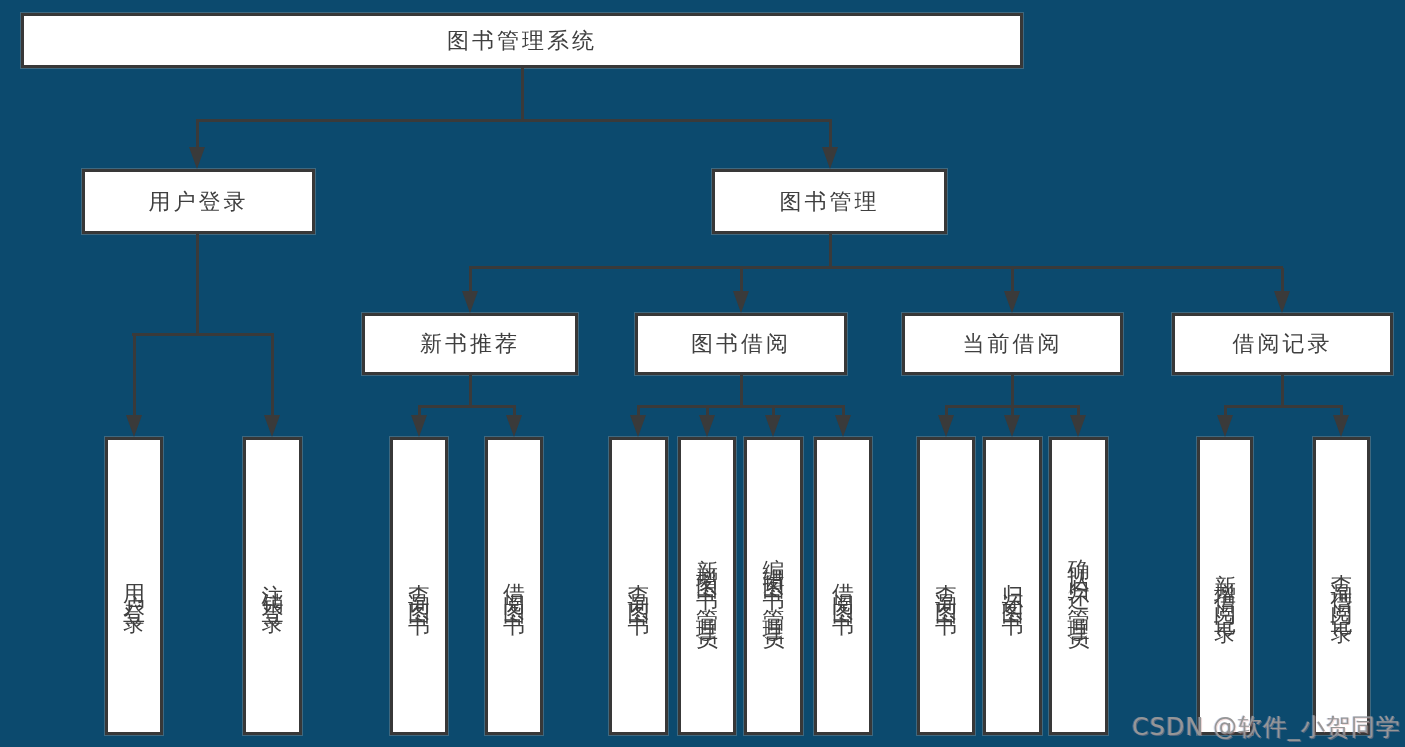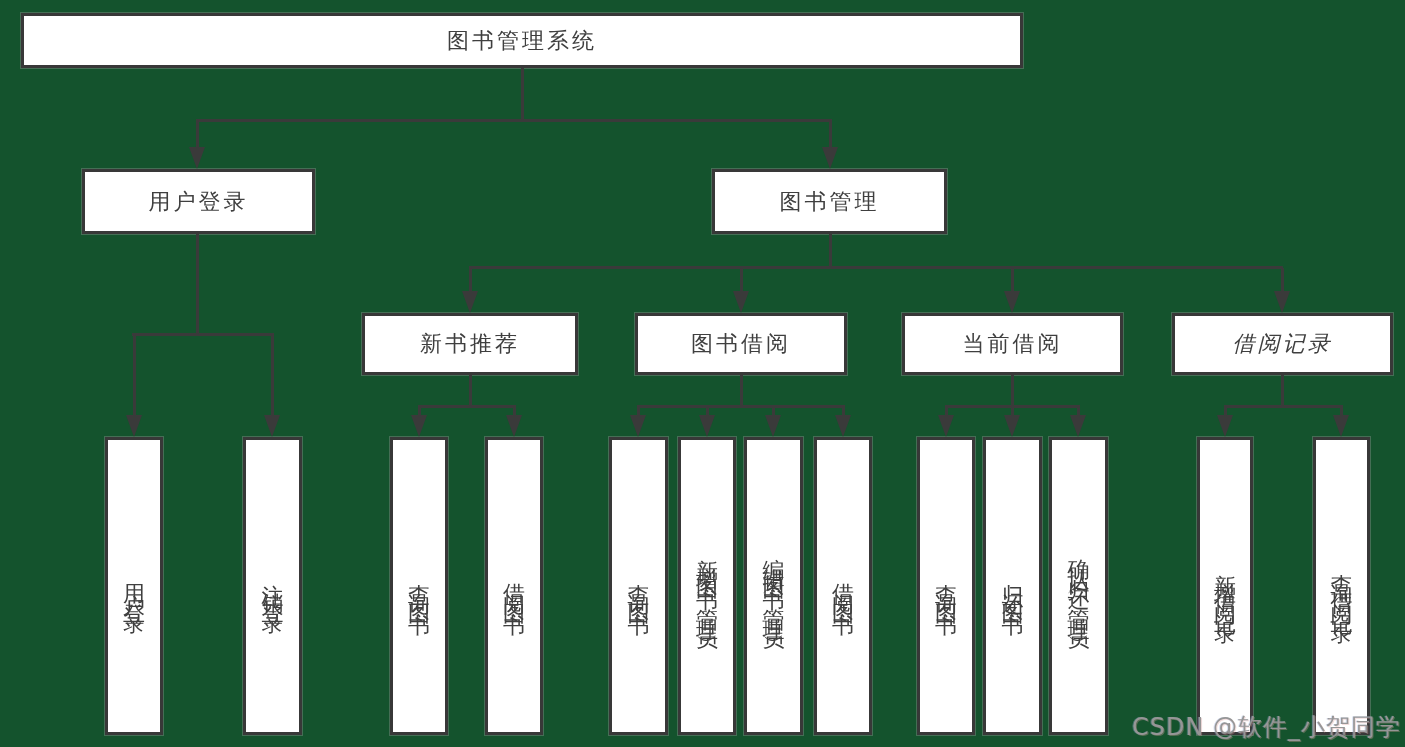--- a/index.html
+++ b/index.html
@@ -1,20 +1,20 @@
 <!DOCTYPE html>
 <html><head>
 <meta charset="utf-8">
 <style>
   html, body { margin: 0; padding: 0; background: #ffffff; }
   .canvas {
     position: relative;
     width: 1405px;
     height: 747px;
-    background: #14532d;
+    background: #0c4a6e;
     font-family: "DejaVu Sans", "Liberation Sans", sans-serif;
     overflow: hidden;
   }
   .box {
     position: absolute;
     box-sizing: border-box;
     background: #ffffff;
     border: 3px solid #383838;
     color: #3f3f3f;
     display: flex;
@@ -64,21 +64,21 @@
 <div class="canvas">
 
   <div class="box hbox" style="left:21px; top:13px; width:1002px; height:55px;">图书管理系统</div>
 
   <div class="box hbox" style="left:82px; top:169px; width:233px; height:65px;">用户登录</div>
   <div class="box hbox" style="left:362px; top:313px; width:216px; height:62px;">新书推荐</div>
 
   <div class="box hbox" style="left:712px; top:169px; width:235px; height:65px;">图书管理</div>
   <div class="box hbox" style="left:635px; top:313px; width:212px; height:62px;">图书借阅</div>
   <div class="box hbox" style="left:902px; top:313px; width:221px; height:62px;">当前借阅</div>
-  <div class="box hbox" style="left:1172px; top:313px; width:221px; height:62px;font-style:italic;">借阅记录</div>
+  <div class="box hbox" style="left:1172px; top:313px; width:221px; height:62px;">借阅记录</div>
 
   <div class="box vbox" style="left:105px; top:437px; width:58px; height:298px;">用户登录</div>
   <div class="box vbox" style="left:243px; top:437px; width:59px; height:298px;">注销登录</div>
 
   <div class="box vbox" style="left:390px; top:437px; width:58px; height:298px;">查询图书</div>
   <div class="box vbox" style="left:485px; top:437px; width:58px; height:298px;">借阅图书</div>
 
   <div class="box vbox" style="left:609px; top:437px; width:59px; height:298px;">查询图书</div>
   <div class="box vbox" style="left:678px; top:437px; width:58px; height:298px;">新增图书（管理员）</div>
   <div class="box vbox" style="left:744px; top:437px; width:59px; height:298px;">编辑图书（管理员）</div>

